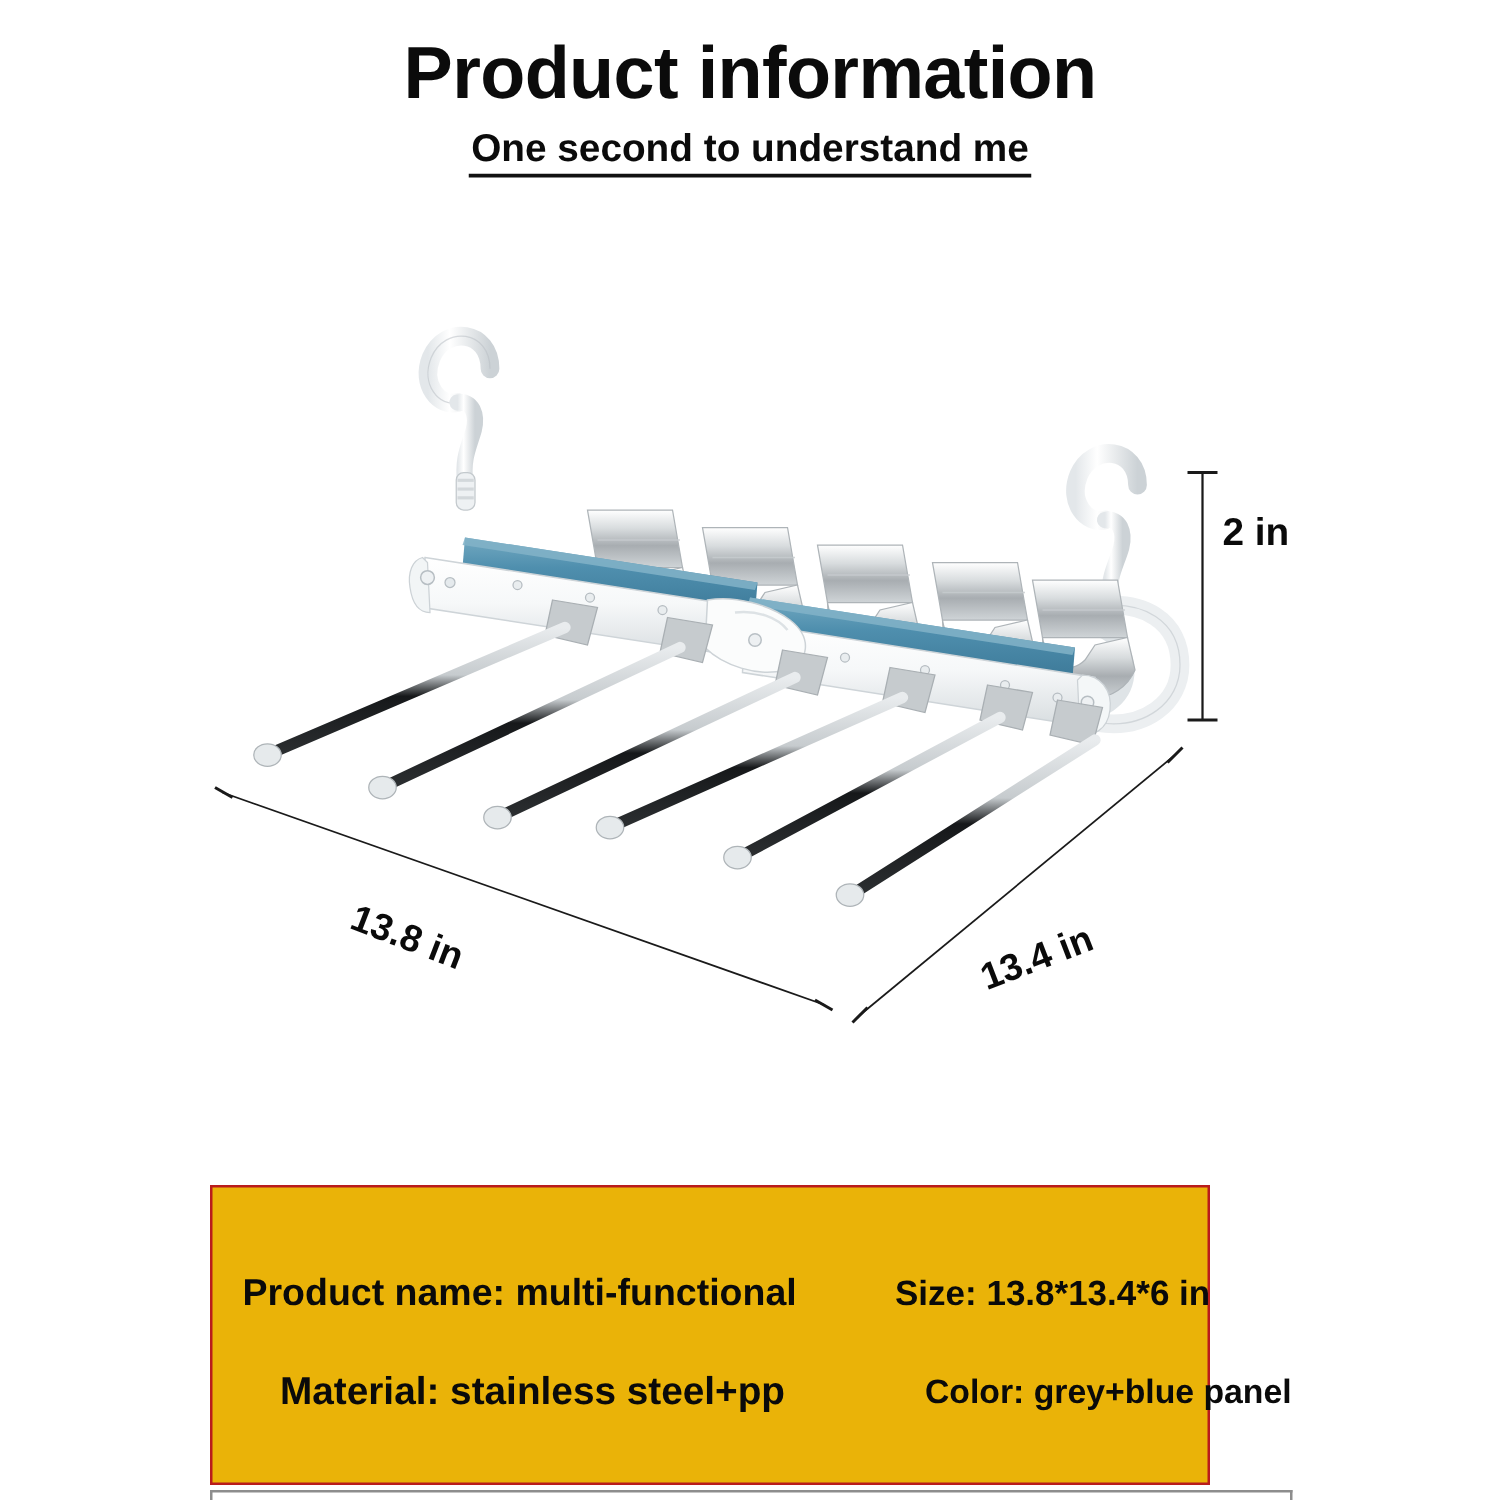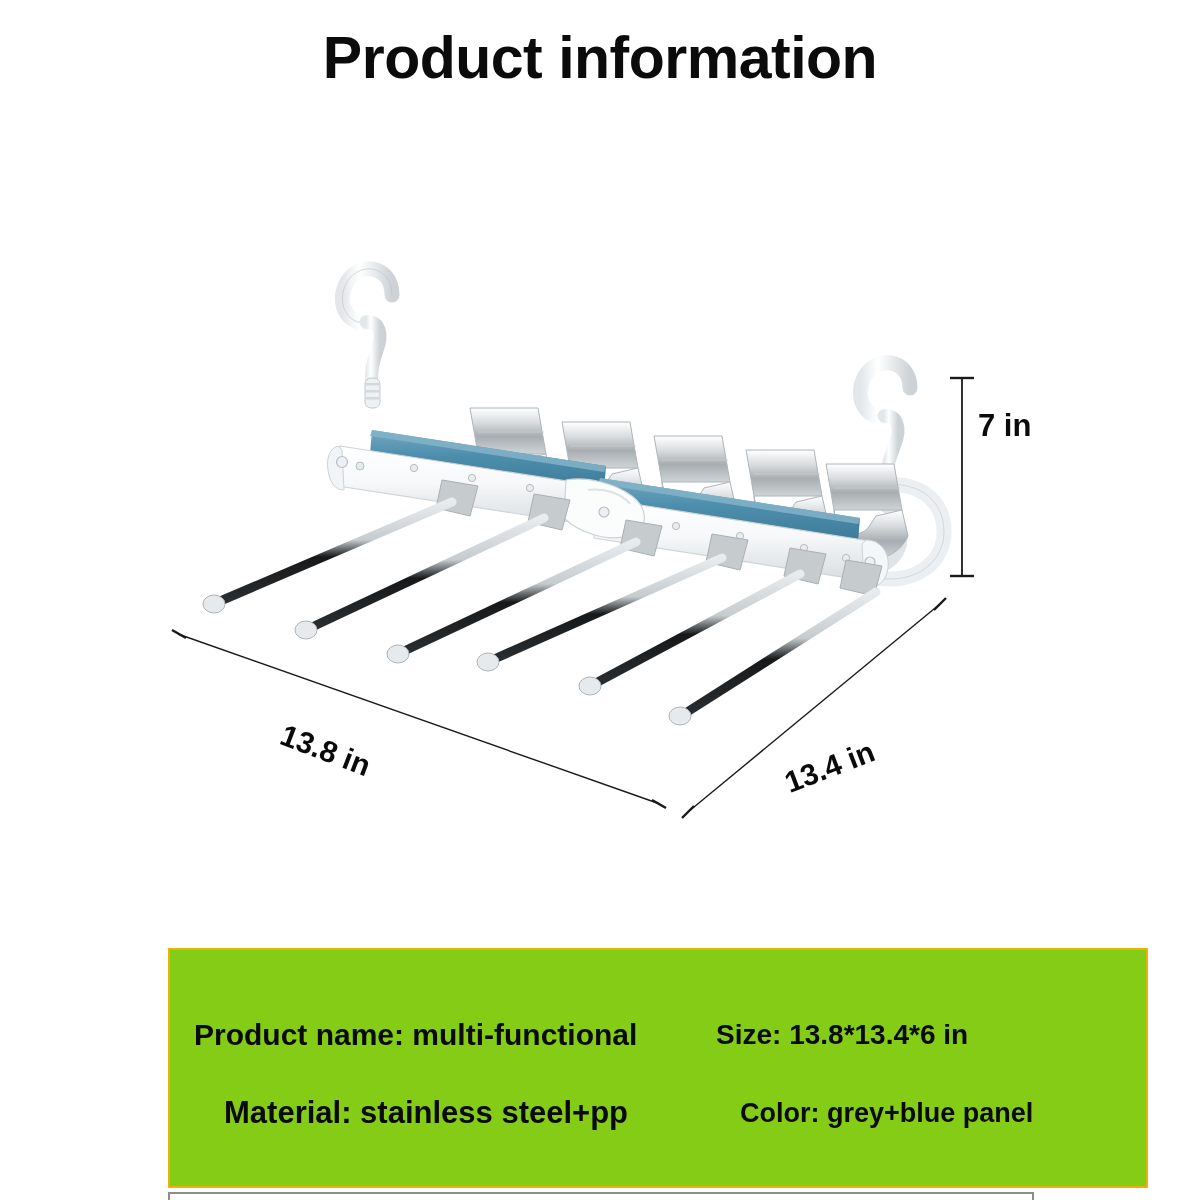--- a/index.html
+++ b/index.html
@@ -89,24 +89,24 @@
     left: 978px;
     top: 408px;
     font-size: 31px;
   }
 
   
   #info-box {
     position: absolute;
     left: 168px;
     top: 948px;
-    width: 980px;
+    width: 800px;
     height: 240px;
-    border: 2px solid #eab308;
-    background: #84cc16;
+    border: 2px solid #b91c1c;
+    background: #eab308;
     box-sizing: border-box;
   }
   #info-box-2 {
     position: absolute;
     left: 168px;
     top: 1192px;
     width: 866px;
     height: 40px;
     border: 2px solid #8d8d8d;
     border-bottom: none;
@@ -133,20 +133,24 @@
   #cell-material { font-size: 31px; }
   #cell-color { font-size: 27px; left: 540px; }
 </style>
 </head>
 <body>
 
 <div id="page">
 
   <div id="header">
     <div id="title">Product information</div>
+    <div id="subtitle-wrap">
+      <div id="subtitle">One second to understand me</div>
+      <span id="subtitle-underline"></span>
+    </div>
   </div>
 
   <div id="photo">
     <svg width="1200" height="640" viewBox="0 0 1200 640" xmlns="http://www.w3.org/2000/svg">
       <defs>
         <linearGradient id="gMetal" x1="0" y1="0" x2="0" y2="1">
           <stop offset="0%" stop-color="#ffffff"></stop>
           <stop offset="32%" stop-color="#d8dcde"></stop>
           <stop offset="62%" stop-color="#a8adb1"></stop>
           <stop offset="100%" stop-color="#cfd4d7"></stop>
@@ -306,21 +310,21 @@
           <line x1="962" y1="138" x2="962" y2="336" stroke-width="1.8"></line>
           <line x1="950" y1="138" x2="974" y2="138" stroke-width="2.4"></line>
           <line x1="950" y1="336" x2="974" y2="336" stroke-width="2.4"></line>
         </g>
       </g>
     </svg>
   </div>
 
   <div class="dim-label" id="dim-width-label">13.8 in</div>
   <div class="dim-label" id="dim-depth-label">13.4 in</div>
-  <div class="dim-label" id="dim-height-label">7 in</div>
+  <div class="dim-label" id="dim-height-label">2 in</div>
 
   <div id="info-box">
     <div class="info-row" id="info-row-1">
       <span class="info-cell cell-left" id="cell-product-name">Product name: multi-functional</span>
       <span class="info-cell cell-right" id="cell-size">Size: 13.8*13.4*6 in</span>
     </div>
     <div class="info-row" id="info-row-2">
       <span class="info-cell cell-left" id="cell-material">Material: stainless steel+pp</span>
       <span class="info-cell cell-right" id="cell-color">Color: grey+blue panel</span>
     </div>

